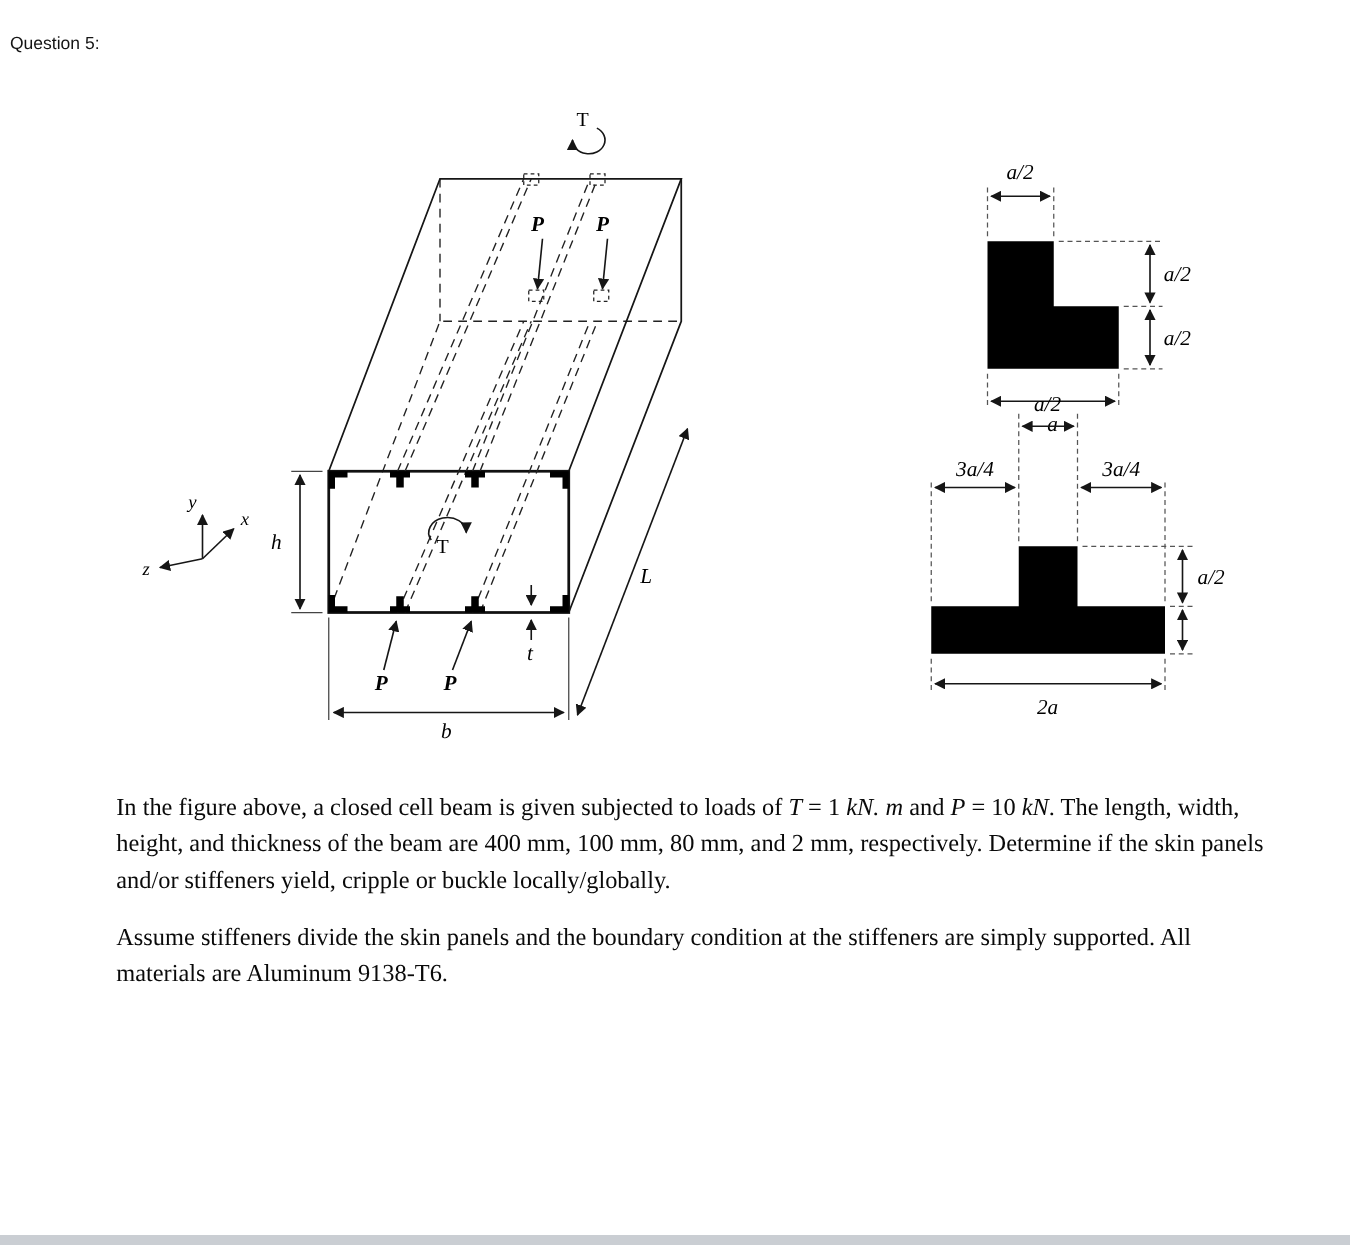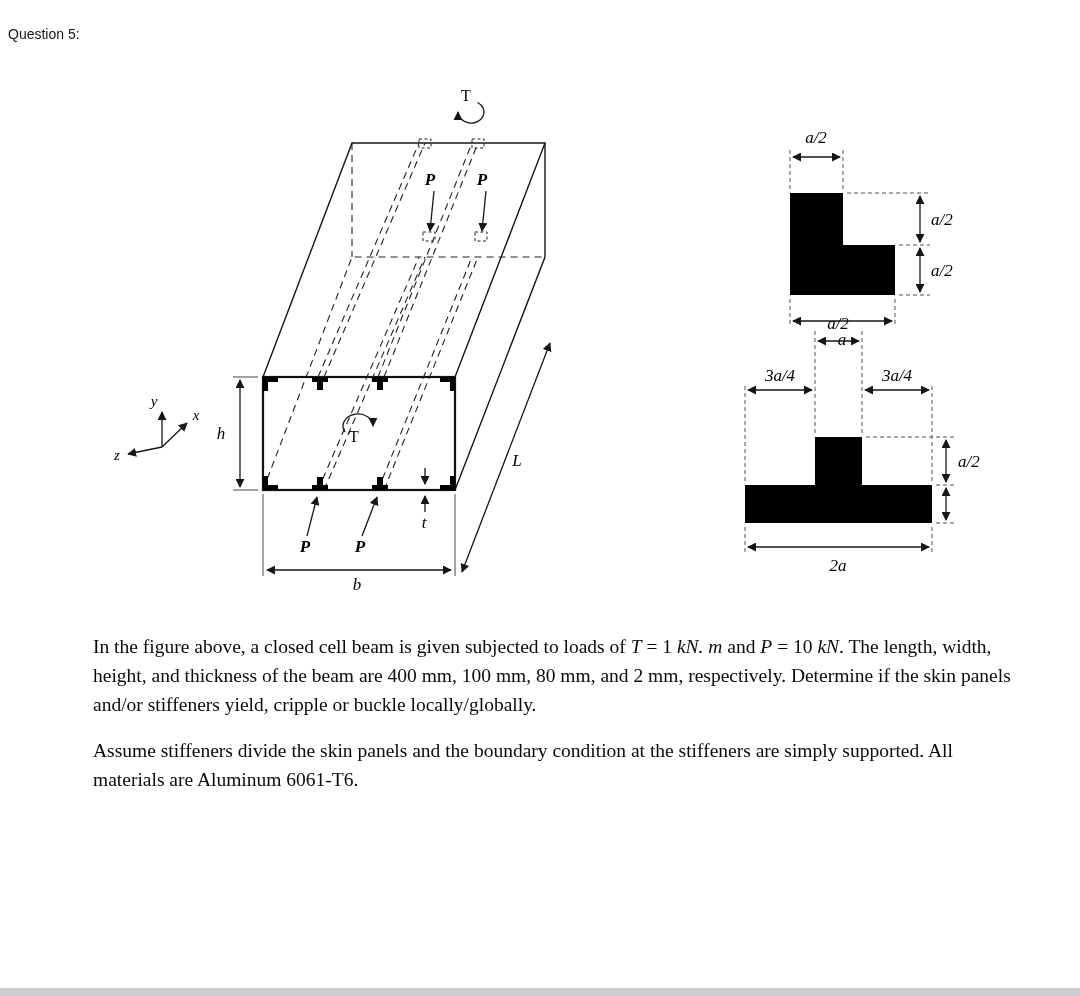--- a/index.html
+++ b/index.html
@@ -148,17 +148,17 @@
       <text class="mlbl mid" x="838" y="244">a/2</text>
       <text class="mlbl mid" x="780" y="296">3a/4</text>
       <text class="mlbl mid" x="897" y="296">3a/4</text>
       <text class="mlbl" x="958" y="382">a/2</text>
       <text class="mlbl mid" x="838" y="486">2a</text>
     </g>
   </svg>
 
   <div class="text-block">
     <p><span>In the figure above, a closed cell beam is given subjected to loads of </span><span class="math">T</span><span> = 1 </span><span class="math">kN. m</span><span> and </span><span class="math">P</span><span> = 10 </span><span class="math">kN</span><span>. The length, width, height, and thickness of the beam are 400 mm, 100 mm, 80 mm, and 2 mm, respectively. Determine if the skin panels and/or stiffeners yield, cripple or buckle locally/globally.</span></p>
-    <p><span>Assume stiffeners divide the skin panels and the boundary condition at the stiffeners are simply supported. All materials are Aluminum 6061-T6.</span></p>
+    <p><span>Assume stiffeners divide the skin panels and the boundary condition at the stiffeners are simply supported. All materials are Aluminum 9138-T6.</span></p>
   </div>
 
   <div class="bottom-strip"></div>
 </div>
 
 </body></html>

